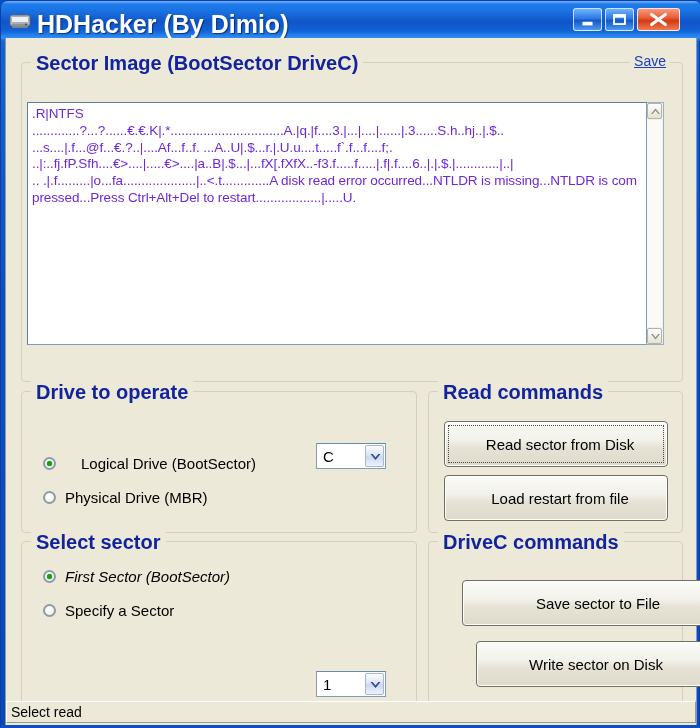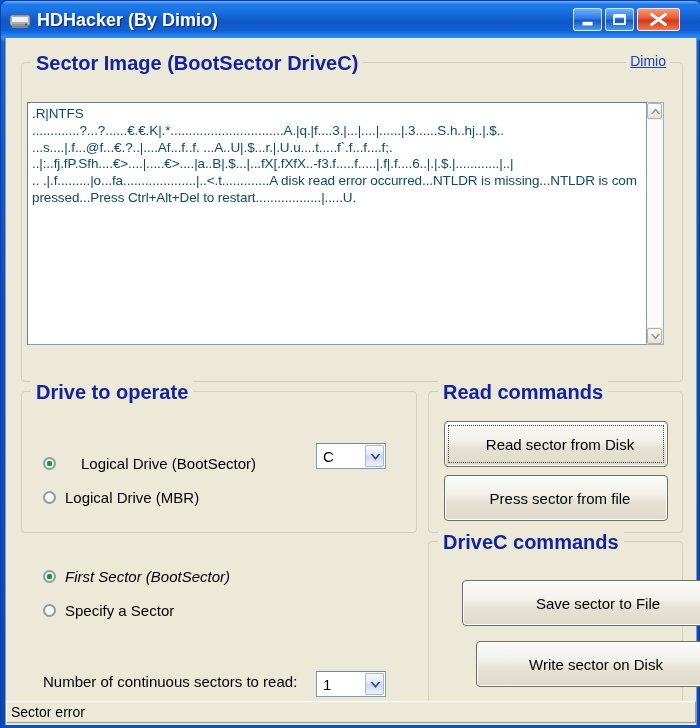--- a/index.html
+++ b/index.html
@@ -49,21 +49,21 @@
   }
   #app-icon {
     position: absolute;
     left: 8px; top: 11px;
     width: 22px; height: 18px;
   }
   #title-text {
     position: absolute;
     left: 36px; top: 9px;
     color: #ffffff;
-    font-size: 18px;
+    font-size: 25px;
     font-weight: bold;
     letter-spacing: 0px;
     text-shadow: 1px 1px 1px rgba(0,0,40,.55);
     white-space: nowrap;
   }
   .win-btn {
     position: absolute;
     top: 7px;
     width: 29px; height: 23px;
     border-radius: 3px;
@@ -142,21 +142,21 @@
     border-top-color: #5c7f9e;
     border-left-color: #5c7f9e;
     overflow: hidden;
     padding: 3px 4px 0 4px;
   }
   #sector-text {
     margin: 0;
     font-family: "Liberation Sans", sans-serif;
     font-size: 13.5px;
     line-height: 16.8px;
-    color: #0c4a6e;
+    color: #6d28d9;
     white-space: pre-wrap;
     word-break: break-all;
     letter-spacing: -0.1px;
   }
 
   
   #sector-scroll {
     position: absolute;
     left: 641px; top: 64px;
     width: 17px; height: 243px;
@@ -350,21 +350,21 @@
       <svg class="glyph" viewBox="0 0 43 23">
         <path d="M14 6 L29 17 M29 6 L14 17" stroke="#ffffff" stroke-width="3.4" stroke-linecap="round" fill="none"></path>
       </svg>
     </div>
   </div>
 
   <div id="client">
 
     <div class="groupbox" id="gb-sector">
       <span class="gb-title">Sector Image (BootSector DriveC)</span>
-      <span id="about-link">Dimio</span>
+      <span id="about-link">Save</span>
     </div>
 
     <div id="sector-textarea">
       <pre id="sector-text">.R|NTFS
 .............?...?......€.€.K|.*...............................A.|q.|f....3.|...|....|......|.3......S.h..hj..|.$..
 ...s....|.f...@f...€.?..|....Af...f..f. ...A..U|.$...r.|.U.u....t.....f`.f...f....f;.
 ..|:..fj.fP.Sfh....€&gt;....|.....€&gt;....|a..B|.$...|...fX[.fXfX..-f3.f.....f.....|.f|.f....6..|.|.$.|............|..|
 .. .|.f.........|o...fa....................|..&lt;.t.............A disk read error occurred...NTLDR is missing...NTLDR is compressed...Press Ctrl+Alt+Del to restart..................|.....U.</pre>
     </div>
 
@@ -385,75 +385,77 @@
     <div class="groupbox" id="gb-drive">
       <span class="gb-title">Drive to operate</span>
     </div>
 
     <div class="radio-row" style="left:37px; top:417px;gap:16px;">
       <span class="radio checked"></span>
       <span class="radio-label">Logical Drive (BootSector)</span>
     </div>
     <div class="radio-row" style="left:37px; top:451px;">
       <span class="radio"></span>
-      <span class="radio-label">Logical Drive (MBR)</span>
+      <span class="radio-label">Physical Drive (MBR)</span>
     </div>
 
     <div class="combo" id="combo-drive">
       <span class="combo-value">C</span>
       <span class="combo-arrow">
         <svg width="13" height="10" viewBox="0 0 13 10">
           <path d="M1.5 2 L6.5 8 L11.5 2 L9.4 2 L6.5 5.5 L3.6 2 Z" fill="#2e4a86"></path>
         </svg>
       </span>
     </div>
 
+    <div class="groupbox" id="gb-select">
+      <span class="gb-title">Select sector</span>
+    </div>
 
     <div class="radio-row" style="left:37px; top:530px;font-style:italic;">
       <span class="radio checked"></span>
       <span class="radio-label">First Sector (BootSector)</span>
     </div>
     <div class="radio-row" style="left:37px; top:564px;">
       <span class="radio"></span>
       <span class="radio-label">Specify a Sector</span>
     </div>
 
-    <span id="label-num-sectors">Number of continuous sectors to read:</span>
 
     <div class="combo" id="combo-sectors">
       <span class="combo-value">1</span>
       <span class="combo-arrow">
         <svg width="13" height="10" viewBox="0 0 13 10">
           <path d="M1.5 2 L6.5 8 L11.5 2 L9.4 2 L6.5 5.5 L3.6 2 Z" fill="#2e4a86"></path>
         </svg>
       </span>
     </div>
 
     <div class="groupbox" id="gb-read">
       <span class="gb-title">Read commands</span>
     </div>
 
     <div class="xp-button focused" id="btn-read-disk">
       <span>Read sector from Disk</span>
     </div>
     <div class="xp-button" id="btn-load-file">
-      <span>Press sector from file</span>
+      <span>Load restart from file</span>
     </div>
 
     <div class="groupbox" id="gb-write">
       <span class="gb-title">DriveC commands</span>
     </div>
 
     <div class="xp-button" id="btn-save-file">
       <span>Save sector to File</span>
     </div>
     <div class="xp-button" id="btn-write-disk">
       <span>Write sector on Disk</span>
     </div>
 
   </div>
 
   <div id="statusbar">
-    <span class="st-text">Sector error</span>
+    <span class="st-text">Select read</span>
   </div>
 
   <div id="window-bottom-edge"></div>
 </div>
 
 </body></html>

